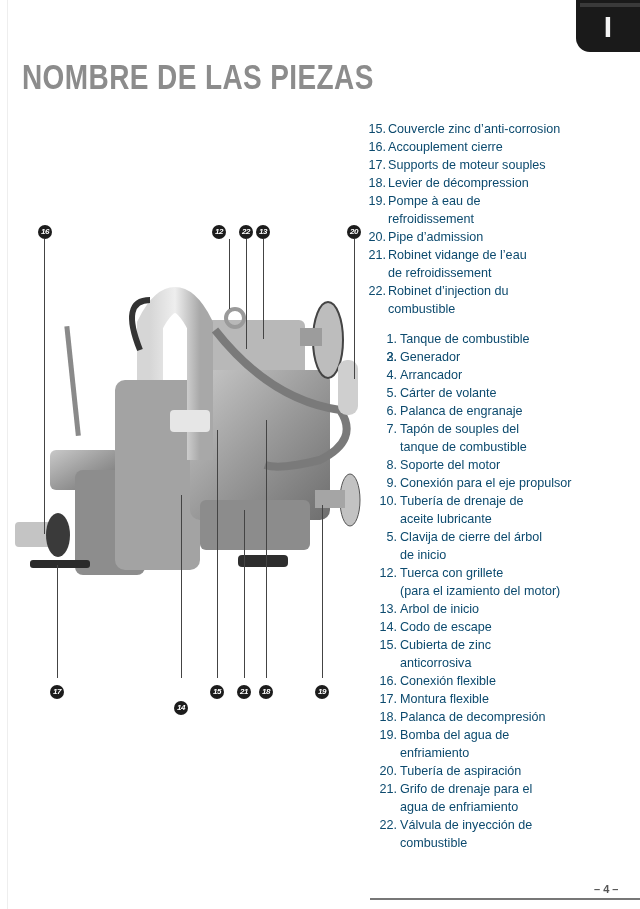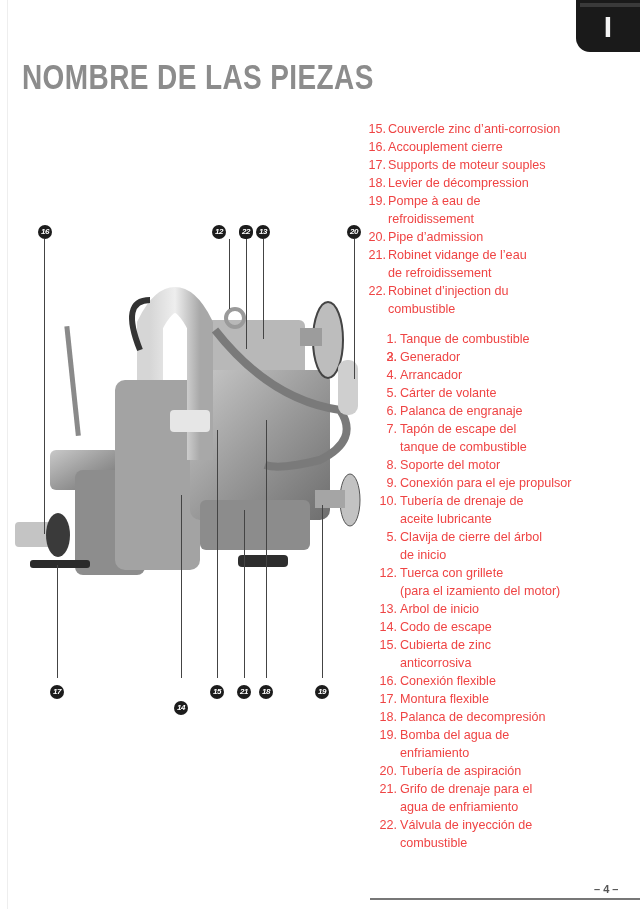--- a/index.html
+++ b/index.html
@@ -8,21 +8,21 @@
   .left-edge { position:absolute; left:7px; top:0; width:1px; height:909px; background:#eeeeee; }
   .section-tab { position:absolute; left:576px; top:0; width:64px; height:52px; background:#1a1a1a;
                  border-bottom-left-radius:14px; }
   .section-tab .tab-top { position:absolute; left:4px; top:3px; right:0; height:4px; background:#3a3a3a; }
   .section-tab .tab-label { position:absolute; left:0; right:0; top:10px; text-align:center; color:#f5f5f5;
                  font-family:"Liberation Sans", sans-serif; font-weight:bold; font-size:30px; line-height:34px; }
   .page-title { position:absolute; left:22px; top:57px; margin:0; font-family:"Liberation Sans", sans-serif;
                 font-weight:bold; font-size:35px; letter-spacing:0.5px; color:#8c8c8c;
                 transform:scaleX(0.8); transform-origin:left top; white-space:nowrap; }
 
-  .list { position:absolute; font-size:12.6px; line-height:18px; color:#ef4444; }
+  .list { position:absolute; font-size:12.6px; line-height:18px; color:#0c4a6e; }
   .list .item { position:relative; padding-left:27px; }
   .list .num { position:absolute; left:0; width:25px; text-align:right; }
   .list .txt { display:block; }
   .list-fr { left:361px; top:120px; width:280px; }
   .list-es { left:370px; top:330px; width:265px; }
   .list-es .item { padding-left:30px; }
   .list-es .num { width:27px; }
 
   .page-number { position:absolute; left:594px; top:883px; font-size:11px; font-weight:bold; color:#555; }
   .bottom-rule { position:absolute; left:370px; top:898px; width:270px; height:2px; background:#777; }
@@ -94,21 +94,21 @@
     <ellipse cx="340" cy="290" rx="10" ry="26" fill="#c2c2c2" stroke="#555" stroke-width="1"></ellipse>
     <rect x="305" y="280" width="30" height="18" fill="#a5a5a5"></rect>
   </svg>
 
   <div class="callout" style="left:28px;top:15px;">16</div>
   <div class="leader" style="left:34px;top:29px;height:295px;"></div>
 
   <div class="callout" style="left:202px;top:15px;">12</div>
   <div class="leader" style="left:219px;top:29px;height:70px;"></div>
 
-  <div class="callout" style="left:229px;top:15px;border-radius:6px;">22</div>
+  <div class="callout" style="left:229px;top:15px;">22</div>
   <div class="leader" style="left:236px;top:29px;height:110px;"></div>
 
   <div class="callout" style="left:246px;top:15px;">13</div>
   <div class="leader" style="left:253px;top:29px;height:100px;"></div>
 
   <div class="callout" style="left:337px;top:15px;">20</div>
   <div class="leader" style="left:344px;top:29px;height:140px;"></div>
 
   <div class="leader" style="left:47px;top:355px;height:113px;"></div>
   <div class="callout" style="left:40px;top:475px;">17</div>
@@ -186,21 +186,21 @@
   <div class="item">
       <span class="num">5.</span>
       <span class="txt">Cárter de volante</span>
     </div>
   <div class="item">
       <span class="num">6.</span>
       <span class="txt">Palanca de engranaje</span>
     </div>
   <div class="item">
       <span class="num">7.</span>
-      <span class="txt">Tapón de escape del</span>
+      <span class="txt">Tapón de souples del</span>
       <span class="txt">tanque de combustible</span>
     </div>
   <div class="item">
       <span class="num">8.</span>
       <span class="txt">Soporte del motor</span>
     </div>
   <div class="item">
       <span class="num">9.</span>
       <span class="txt">Conexión para el eje propulsor</span>
     </div>

